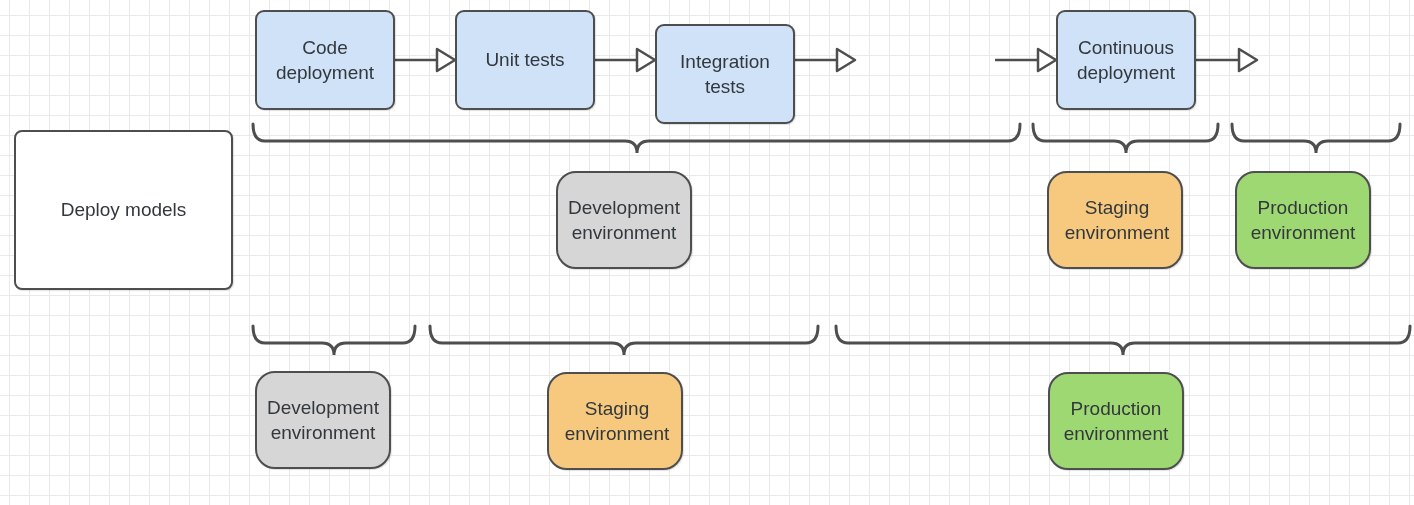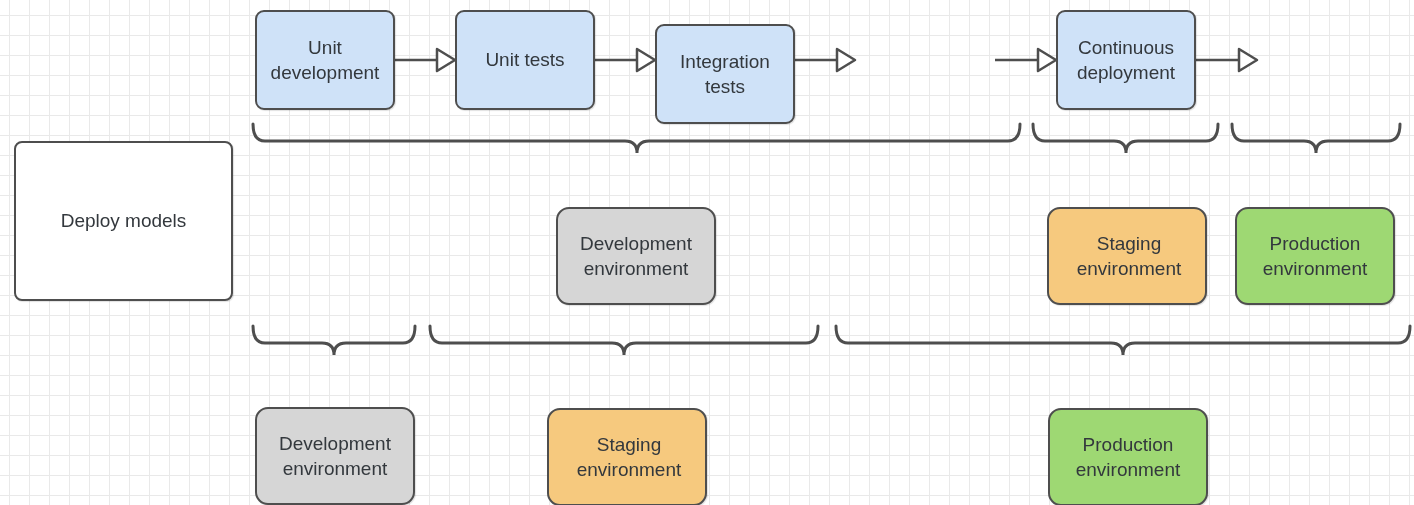--- a/index.html
+++ b/index.html
@@ -20,22 +20,22 @@
   .connector-layer{position:absolute;left:0;top:0;width:1414px;height:505px;}
   .node{
     position:absolute;display:flex;align-items:center;justify-content:center;
     text-align:center;box-sizing:border-box;
     border:2px solid #4e4e4e;border-radius:9px;
     color:#33383d;font-size:19px;line-height:1.32;
     padding:4px 8px;
     box-shadow:1px 1px 1px rgba(0,0,0,0.12);
   }
   .step{width:140px;height:100px;background:#cfe2f8;}
-  .lane-label{width:219px;height:160px;background:#ffffff;border-radius:8px;margin-top:11px;}
-  .env{width:160px;height:98px;border-radius:13px;margin-top:36px;}
+  .lane-label{width:219px;height:160px;background:#ffffff;border-radius:8px;}
+  .env{width:136px;height:98px;border-radius:20px;}
   .env.development{background:#d6d6d6;}
   .env.staging{background:#f6c97e;padding-left:12px;}
   .env.production{background:#9ed873;}
   .brace{fill:none;stroke:#4e4e4e;stroke-width:3;stroke-linecap:round;}
   .arrow-line{stroke:#4e4e4e;stroke-width:2.5;}
   .arrow-head{fill:#ffffff;stroke:#4e4e4e;stroke-width:2.5;stroke-linejoin:round;}
 </style>
 </head>
 <body>
 
@@ -67,21 +67,21 @@
     <path class="brace" d="M253 124 Q253 141 265 141 L625 141 Q637 141 637 153 Q637 141 649 141 L1008 141 Q1020 141 1020 124"></path>
     <path class="brace" d="M1033 124 Q1033 141 1045 141 L1114 141 Q1126 141 1126 153 Q1126 141 1138 141 L1206 141 Q1218 141 1218 124"></path>
     <path class="brace" d="M1232 124 Q1232 141 1244 141 L1304 141 Q1316 141 1316 153 Q1316 141 1328 141 L1388 141 Q1400 141 1400 124"></path>
 
     <path class="brace" d="M253 326 Q253 343 265 343 L322 343 Q334 343 334 355 Q334 343 346 343 L403 343 Q415 343 415 326"></path>
     <path class="brace" d="M430 326 Q430 343 442 343 L612 343 Q624 343 624 355 Q624 343 636 343 L806 343 Q818 343 818 326"></path>
     <path class="brace" d="M836 326 Q836 343 848 343 L1111 343 Q1123 343 1123 355 Q1123 343 1135 343 L1398 343 Q1410 343 1410 326"></path>
   </svg>
 
   <div class="node step" style="left:255px;top:10px">
-    <span>Unit development</span>
+    <span>Code deployment</span>
   </div>
   <div class="node step" style="left:455px;top:10px">
     <span>Unit tests</span>
   </div>
   <div class="node step" style="left:655px;top:24px">
     <span>Integration tests</span>
   </div>
   <div class="node step" style="left:1056px;top:10px">
     <span>Continuous deployment</span>
   </div>

